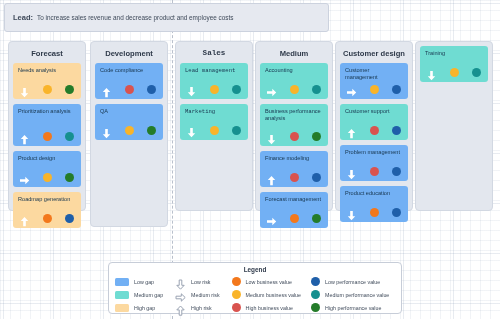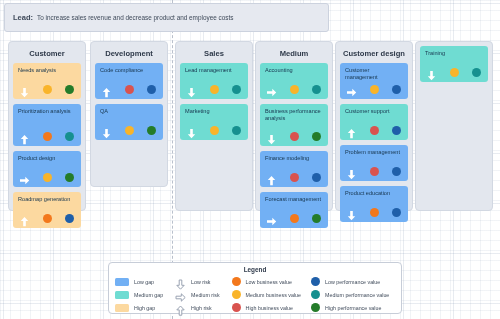--- a/index.html
+++ b/index.html
@@ -96,21 +96,21 @@
 <div id="canvas"></div>
 <div class="pagebreak pb-v"></div>
 
 <div id="goal">
   <span class="g-label">Lead:</span>
   <span class="g-text">To increase sales revenue and decrease product and employee costs</span>
 </div>
 
 <div id="board">
     <div class="col" style="left: 8px; width: 78px; height: 170px;">
-      <div class="col-title">Customer</div>
+      <div class="col-title">Forecast</div>
       <div class="card" style="background: rgb(252, 217, 160);">
         <div class="card-title">Needs analysis</div>
         <div class="card-icons">
           <span class="arrow"><svg viewBox="0 0 11 11" width="11" height="11">
               <path d="M4.2,1 H6.8 V6.3 H9.2 L5.5,10.2 L1.8,6.3 H4.2 Z" fill="#ffffff"></path>
             </svg></span>
           <span class="dot" style="background: rgb(249, 180, 42);"></span>
           <span class="dot" style="background: rgb(36, 124, 42);"></span>
         </div>
       </div>
@@ -138,21 +138,21 @@
         <div class="card-title">Roadmap generation</div>
         <div class="card-icons">
           <span class="arrow"><svg viewBox="0 0 11 11" width="11" height="11">
               <path d="M4.2,10.2 H6.8 V4.9 H9.2 L5.5,1 L1.8,4.9 H4.2 Z" fill="#ffffff"></path>
             </svg></span>
           <span class="dot" style="background: rgb(243, 120, 28);"></span>
           <span class="dot" style="background: rgb(31, 95, 169);"></span>
         </div>
       </div>
     </div>
-    <div class="col" style="left: 90px; width: 78px; height: 146px;">
+    <div class="col" style="left: 90px; width: 78px; height: 186px;">
       <div class="col-title">Development</div>
       <div class="card" style="background: rgb(114, 176, 244);">
         <div class="card-title">Code compliance</div>
         <div class="card-icons">
           <span class="arrow"><svg viewBox="0 0 11 11" width="11" height="11">
               <path d="M4.2,10.2 H6.8 V4.9 H9.2 L5.5,1 L1.8,4.9 H4.2 Z" fill="#ffffff"></path>
             </svg></span>
           <span class="dot" style="background: rgb(217, 83, 79);"></span>
           <span class="dot" style="background: rgb(31, 95, 169);"></span>
         </div>
@@ -161,21 +161,21 @@
         <div class="card-title">QA</div>
         <div class="card-icons">
           <span class="arrow"><svg viewBox="0 0 11 11" width="11" height="11">
               <path d="M4.2,1 H6.8 V6.3 H9.2 L5.5,10.2 L1.8,6.3 H4.2 Z" fill="#ffffff"></path>
             </svg></span>
           <span class="dot" style="background: rgb(249, 180, 42);"></span>
           <span class="dot" style="background: rgb(36, 124, 42);"></span>
         </div>
       </div>
     </div>
-    <div class="col" style="left: 175px; width: 78px; height: 170px;">
+    <div class="col" style="left: 175px; width: 78px; height: 170px; font-family: Liberation Mono, monospace;">
       <div class="col-title">Sales</div>
       <div class="card" style="background: rgb(111, 220, 210);">
         <div class="card-title">Lead management</div>
         <div class="card-icons">
           <span class="arrow"><svg viewBox="0 0 11 11" width="11" height="11">
               <path d="M4.2,1 H6.8 V6.3 H9.2 L5.5,10.2 L1.8,6.3 H4.2 Z" fill="#ffffff"></path>
             </svg></span>
           <span class="dot" style="background: rgb(249, 180, 42);"></span>
           <span class="dot" style="background: rgb(22, 144, 143);"></span>
         </div>

